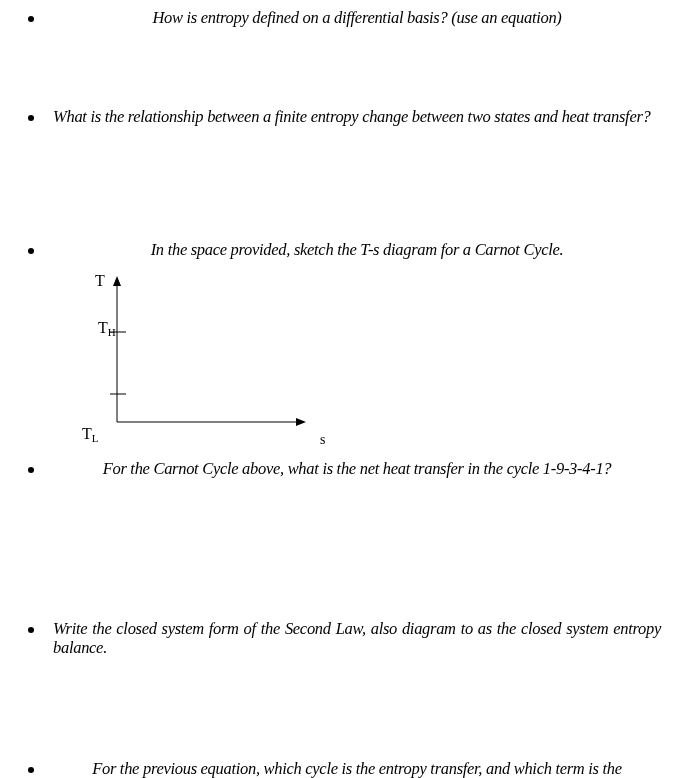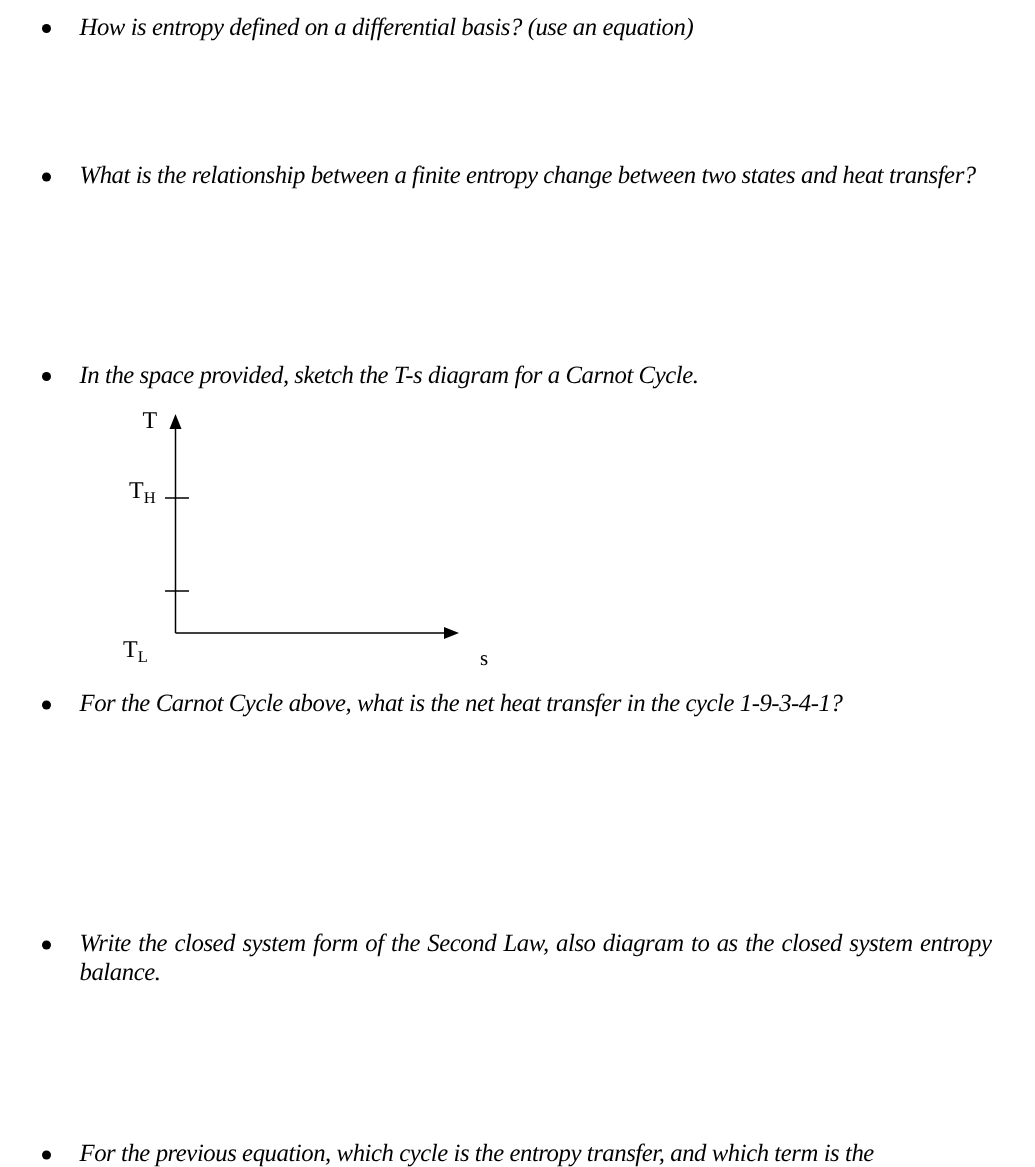--- a/index.html
+++ b/index.html
@@ -31,21 +31,21 @@
     .qtext {
       position: absolute;
       left: 53px;
       width: 608px;
       font-style: italic;
       font-size: 16.5px;
       line-height: 19px;
       text-align: justify;
       letter-spacing: -0.3px;
     }
-    .qtext.single { text-align: left; white-space: nowrap; }
+    .qtext.single { text-align: center; white-space: nowrap; }
     .diagram {
       position: absolute;
       left: 70px;
       top: 262px;
       width: 270px;
       height: 190px;
     }
     .lbl {
       position: absolute;
       font-family: "Liberation Serif", "DejaVu Serif", serif;
@@ -81,21 +81,21 @@
     <line x1="47" y1="24" x2="47" y2="160" stroke="#000" stroke-width="1"></line>
     <polygon points="43,24 51,24 47,14" fill="#000"></polygon>
 
     <line x1="47" y1="160" x2="226" y2="160" stroke="#000" stroke-width="1"></line>
     <polygon points="226,156 226,164 236,160" fill="#000"></polygon>
 
     <line x1="40" y1="70" x2="56" y2="70" stroke="#000" stroke-width="1"></line>
     <line x1="40" y1="132" x2="56" y2="132" stroke="#000" stroke-width="1"></line>
   </svg>
   <span class="lbl" style="left:25px; top:11px;">T</span>
-  <span class="lbl" style="left:16px; top:58px;text-align:right;">
+  <span class="lbl" style="left:28px; top:58px;text-align:right;">
     <span>T</span><sub>H</sub>
   </span>
   <span class="lbl" style="left:12px; top:120px;margin-top:44px;">
     <span>T</span><sub>L</sub>
   </span>
   <span class="lbl" style="left:250px; top:170px; font-size:14px;">s</span>
 </div>
 
 <div class="q" style="top:459px;">
   <span class="bullet" style="top:8px;"></span>

